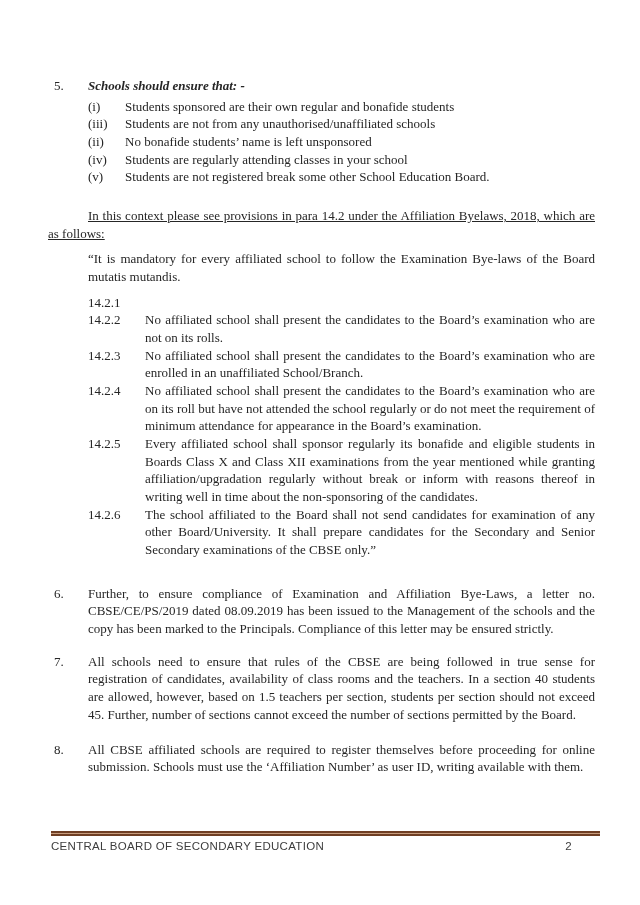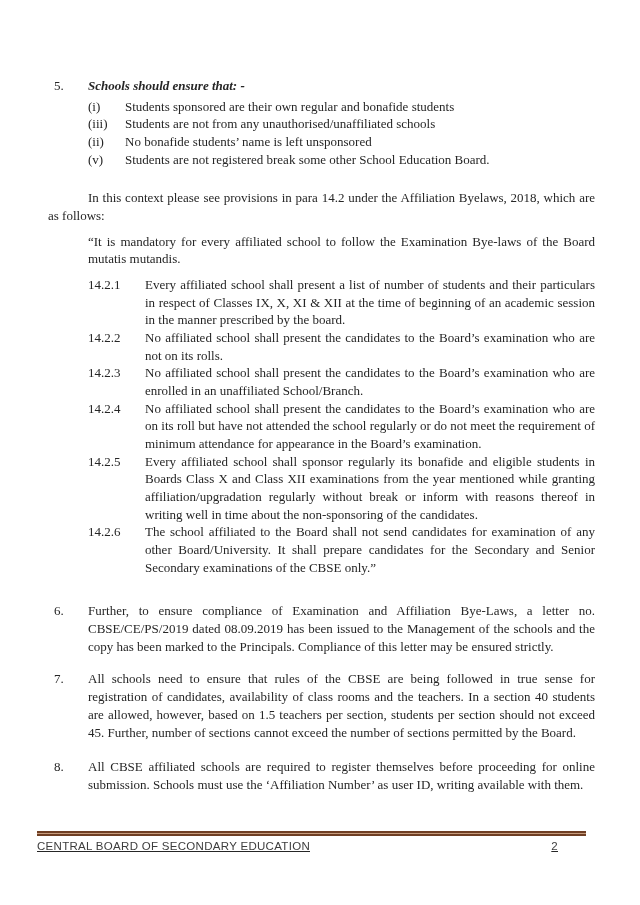--- a/index.html
+++ b/index.html
@@ -47,24 +47,23 @@
   .bl-row { display: flex; }
   .bl-num { flex: 0 0 57px; }
   .bl-text { flex: 1; text-align: justify; }
 
   .item6 { margin-top: 26px; }
   .item7 { margin-top: 15px; }
   .item8 { margin-top: 17px; }
 
   .footer {
     position: absolute;
-    left: 37px;
+    left: 51px;
     top: 831px;
     width: 549px;
-    text-decoration: underline;
   }
   .footer-rule {
     height: 5px;
     background: linear-gradient(to bottom,
       #6f3f24 0%, #6f3f24 38%,
       #c79c7d 38%, #c79c7d 60%,
       #6f3f24 60%, #6f3f24 100%);
   }
   .footer-row {
     display: flex;
@@ -94,35 +93,38 @@
           </div>
           <div class="roman-row">
             <span class="roman-label">(iii)</span>
             <span class="roman-text">Students are not from any unauthorised/unaffiliated schools</span>
           </div>
           <div class="roman-row">
             <span class="roman-label">(ii)</span>
             <span class="roman-text">No bonafide students’ name is left unsponsored</span>
           </div>
           <div class="roman-row">
+            <span class="roman-label">(iv)</span>
+            <span class="roman-text">Students are regularly attending classes in your school</span>
+          </div>
+          <div class="roman-row">
             <span class="roman-label">(v)</span>
             <span class="roman-text">Students are not registered break some other School Education Board.</span>
           </div>
         </div>
       </div>
     </div>
 
-    <p class="context-para" style="margin-bottom:8px;">In this context please see provisions in para 14.2 under the Affiliation Byelaws, 2018, which are as follows:</p>
+    <p class="context-para" style="margin-bottom:8px;text-decoration:underline;">In this context please see provisions in para 14.2 under the Affiliation Byelaws, 2018, which are as follows:</p>
 
     <p class="quote-para" style="margin-bottom:0;">“It is mandatory for every affiliated school to follow the Examination Bye-laws of the Board mutatis mutandis.</p>
 
     <div class="byelaws">
       <div class="bl-row">
         <span class="bl-num">14.2.1</span>
-        <span class="bl-text">Every affiliated school shall present a list of number of students and their particulars in respect of Classes IX, X, XI &amp; XII at the time of beginning of an academic session in the manner prescribed by the board.</span>
       </div>
       <div class="bl-row">
         <span class="bl-num">14.2.2</span>
         <span class="bl-text">No affiliated school shall present the candidates to the Board’s examination who are not on its rolls.</span>
       </div>
       <div class="bl-row">
         <span class="bl-num">14.2.3</span>
         <span class="bl-text">No affiliated school shall present the candidates to the Board’s examination who are enrolled in an unaffiliated School/Branch.</span>
       </div>
       <div class="bl-row">

